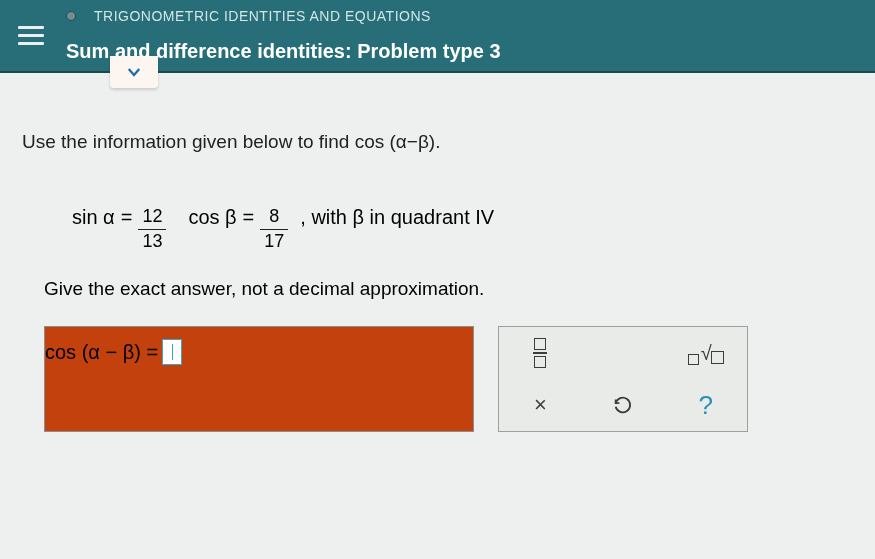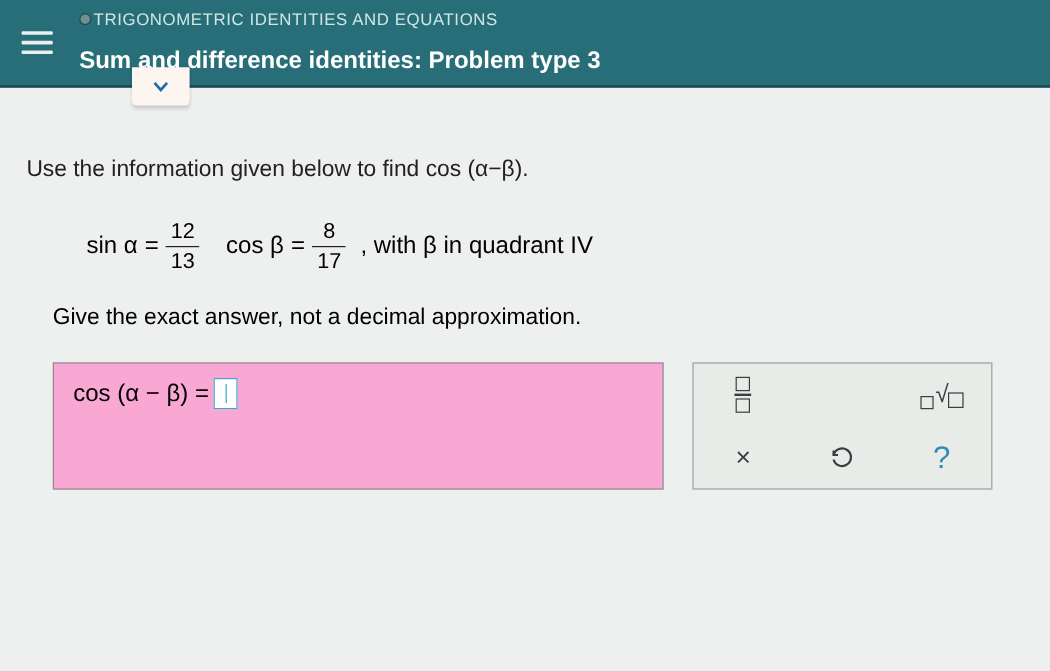--- a/index.html
+++ b/index.html
@@ -22,21 +22,21 @@
       display:flex; flex-direction:column; gap:5px;
       cursor:pointer; padding:6px;
     }
     .hamburger span {
       display:block; width:26px; height:3px;
       background:#eaf0f0; border-radius:1px;
     }
     .header-text .category {
       font-size:14px; letter-spacing:0.5px;
       color:#cfe6e5;
-      display:flex; align-items:center; gap:2px;
+      display:flex; align-items:center; gap:18px;
     }
     .status-dot {
       width:10px; height:10px; border-radius:50%;
       background:#6f8f91; border:1px solid #244b4e;
     }
     .header-text .title {
       font-size:20px; font-weight:bold; margin-top:16px;
     }
     .dropdown-tab {
       position:absolute; top:56px; left:110px;
@@ -60,36 +60,36 @@
       margin:30px 0 0 50px;
       font-size:20px;
       display:flex; gap:22px;
     }
     .given-line { display:flex; align-items:center; gap:6px; }
     .frac {
       display:inline-flex; flex-direction:column;
       align-items:center; vertical-align:middle;
       font-size:18px; line-height:1.1;
     }
-    .frac .num { padding:0 4px; }
+    .frac .num { padding:0 4px;margin-top:24px; }
     .frac .bar { width:100%; height:1.5px; background:#222; margin:2px 0; }
     .frac .den { padding:0 4px; }
     .with-text { margin-left:6px; }
     .closing {
       font-size:19px; margin:26px 0 0 22px;
     }
     .answer-row {
       margin:26px 0 0 22px;
       display:flex; gap:24px; align-items:flex-start;
     }
     .answer-box {
-      width:509px; height:106px;
+      width:430px; height:106px;
       border:1.5px solid #8a8f8e;
-      background:#f9a8d4;
-      padding:12px 16px;
+      background:#c2410c;
+      padding:12px 0;
       font-size:20px;
       display:flex; align-items:flex-start;
     }
     .answer-inner { display:flex; align-items:center; gap:4px; }
     .input-slot {
       display:inline-flex; align-items:center; justify-content:center;
       width:20px; height:26px;
       border:1.5px solid #3fa6c9;
       background:#fff;
     }

